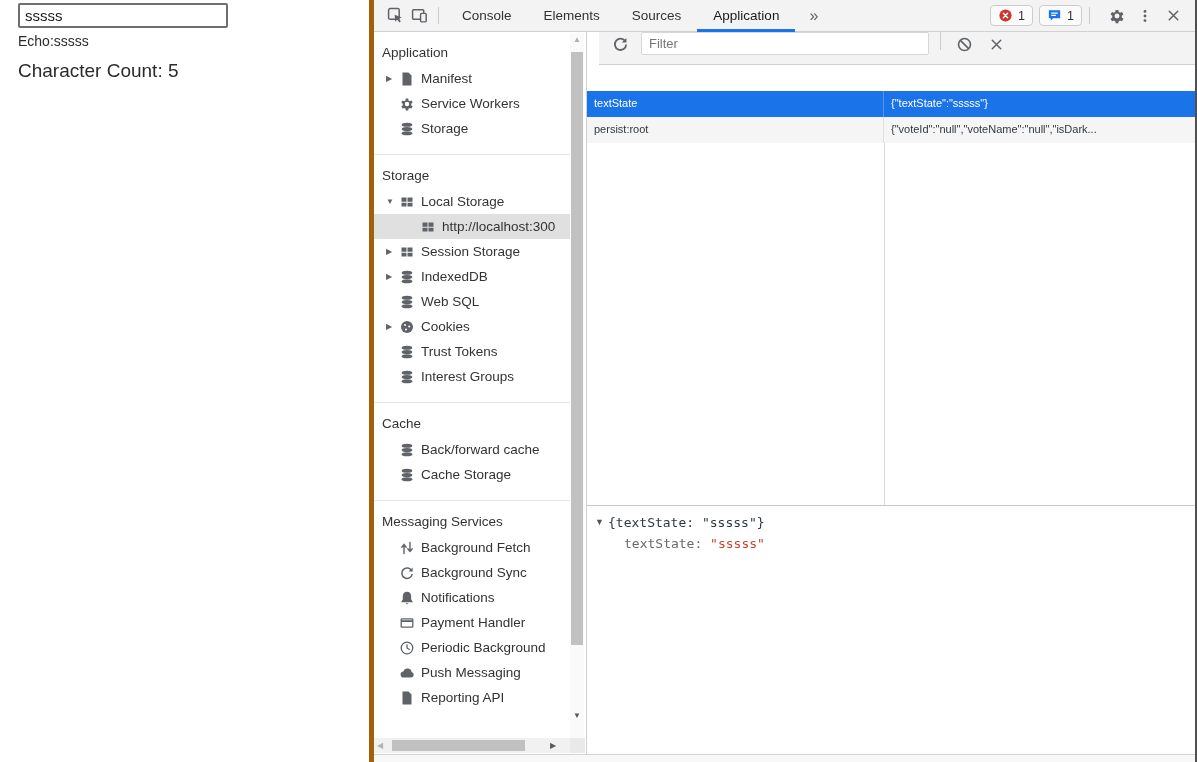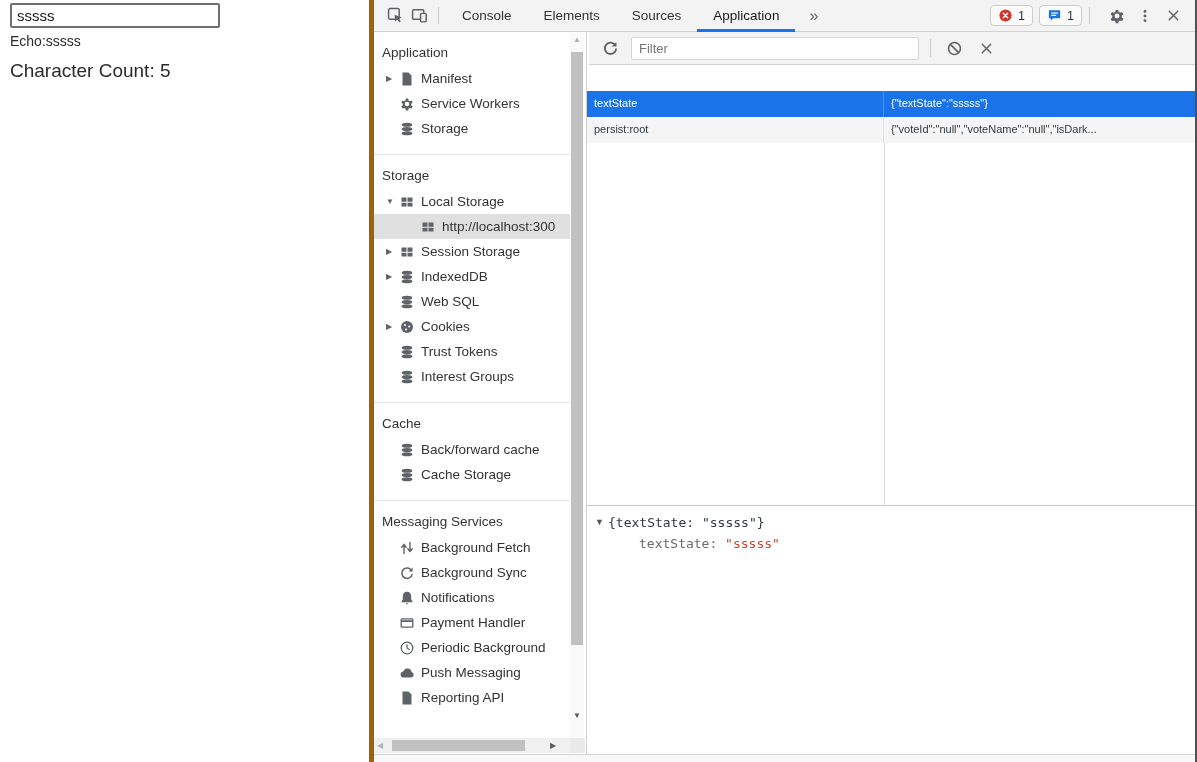--- a/index.html
+++ b/index.html
@@ -4,21 +4,21 @@
 <style>
   * { box-sizing: border-box; }
   html,body { margin:0; padding:0; }
   body {
     width:1197px; height:762px; position:relative; overflow:hidden;
     background:#fff; color:#333;
     font-family:"Liberation Sans","DejaVu Sans",sans-serif;
   }
 
   
-  .app-page { position:absolute; left:8px; top:0; width:369px; height:762px; background:#fff; }
+  .app-page { position:absolute; left:16px; top:0; width:369px; height:762px; background:#fff; }
   .echo-input {
     position:absolute; left:2px; top:3px; width:210px; height:25px;
     border:2px solid #6f6f6f; border-radius:2px; padding:1px 5px;
     font-family:inherit; font-size:15px; color:#1a1a1a; background:#fff; outline:none;
   }
   .echo-line { position:absolute; left:2px; top:33px; font-size:14px; color:#2b2b2b; }
   .count-line { position:absolute; left:2px; top:60px; font-size:19px; color:#2b2b2b; }
 
   
   .devtools {
@@ -78,23 +78,23 @@
   .h-scrollbar { position:absolute; left:0; top:706px; width:196px; height:15px; background:#f1f1f1; z-index:10; }
   .h-scrollbar .arrow { position:absolute; top:3px; font-size:8px; }
   .h-scrollbar .left { left:3px; color:#b3b3b3; }
   .h-scrollbar .right { left:176px; color:#5a5a5a; }
   .h-thumb { position:absolute; left:18px; top:2px; width:133px; height:11px; background:#c1c1c1; }
   .sb-corner { position:absolute; left:196px; top:706px; width:15px; height:15px; background:#e9e9e9; z-index:10; }
 
   
   .main { position:absolute; left:213px; top:32px; right:0; bottom:8px; background:#fff; }
   .filter-bar {
-    position:absolute; left:2px; top:0; right:0; height:33px;
+    position:absolute; left:12px; top:0; right:0; height:33px;
     background:#f3f3f3; border-bottom:1px solid #d0d0d0;
-    display:flex; align-items:center; padding-left:9px;
+    display:flex; align-items:flex-start; padding-left:9px;
   }
   .filter-input {
     margin-left:9px; width:288px; height:23px; border:1px solid #d6d6d6; border-radius:2px;
     font-family:inherit; font-size:13px; padding:0 7px; color:#333; background:#fff; outline:none;
   }
   .filter-input::placeholder { color:#767676; }
   .fb-divider { width:1px; height:18px; background:#cbcbcb; margin:0 11px; }
 
   .grid-header {
     position:absolute; left:0; top:33px; right:0; height:26px;
@@ -112,21 +112,21 @@
 
   .preview {
     position:absolute; left:0; right:0; top:473px; bottom:0;
     border-top:1px solid #c9c9c9; background:#fff;
     font-family:"DejaVu Sans Mono","Liberation Mono",monospace; font-size:13px; line-height:21px;
     padding:6px 0 0 8px; color:#303942;
   }
   .pv-line1 { display:flex; align-items:center; }
   .pv-tri { font-size:9px; color:#555; width:13px; flex:none; font-family:"Liberation Sans","DejaVu Sans",sans-serif; }
   .pv-line2 { padding-left:29px; }
-  .pv-name { color:#6a6a6a;margin-left:15px; }
+  .pv-name { color:#6a6a6a; }
   .pv-str { color:#c5442e; }
 </style>
 </head>
 <body>
 
 <svg width="0" height="0" style="position:absolute">
   <defs>
     <symbol id="i-doc" viewBox="0 0 16 16">
         <path d="M3.5 1.5h6l3 3v10h-9z" fill="currentColor"></path>
       </symbol>

